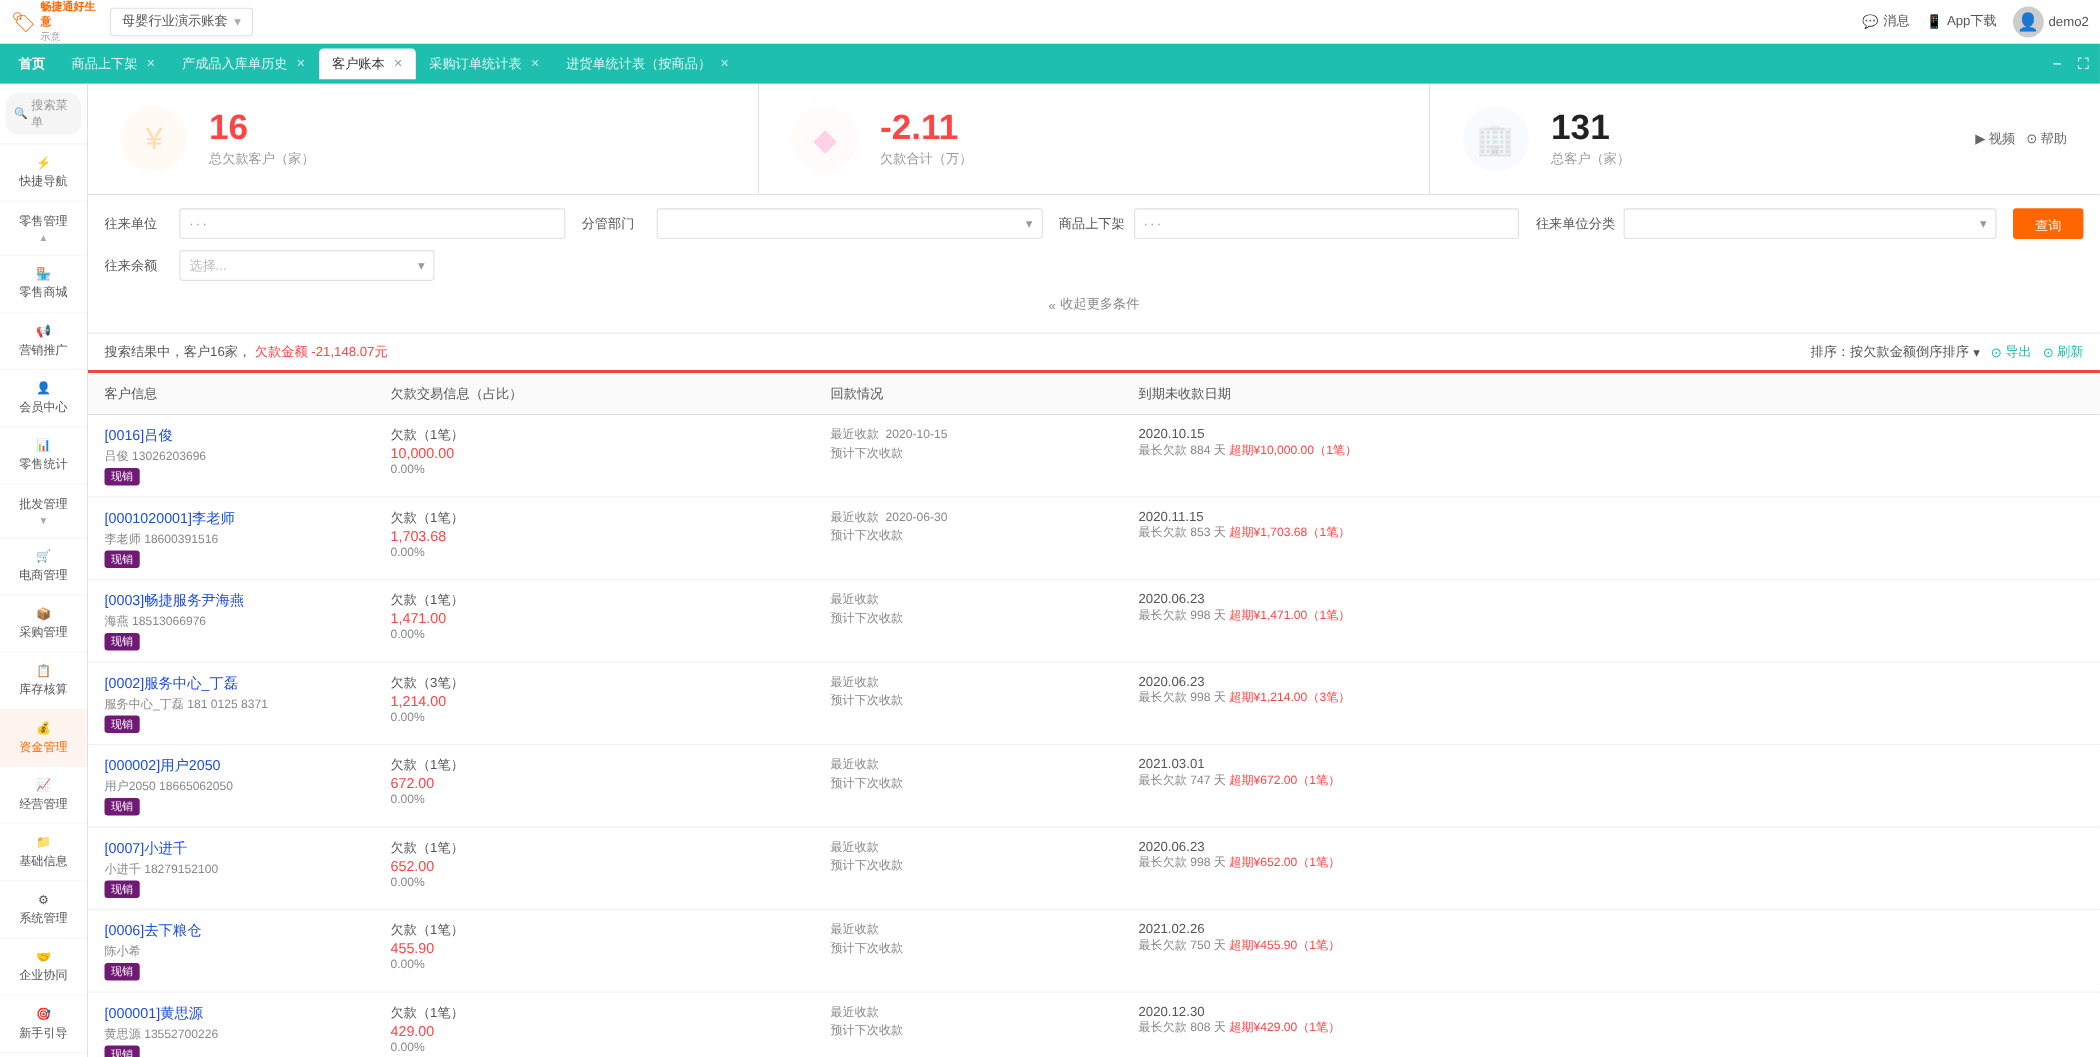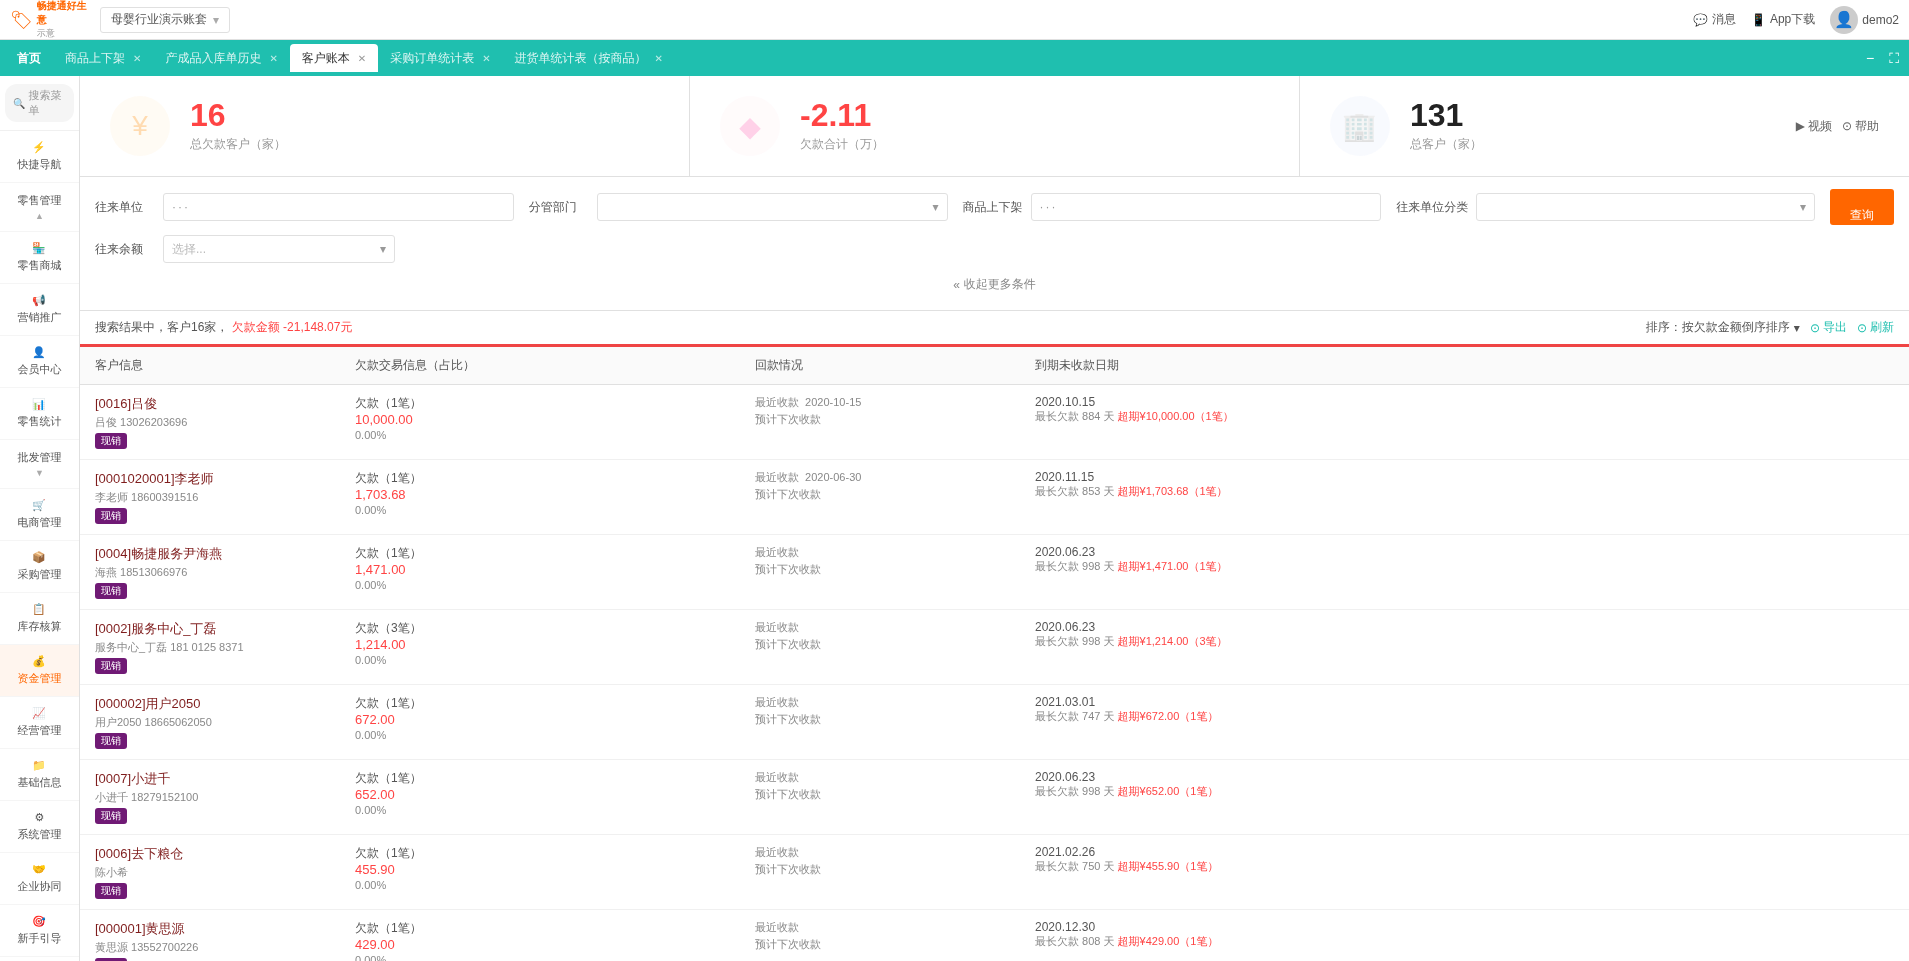--- a/index.html
+++ b/index.html
@@ -51,37 +51,37 @@
     .stat-top-right span { display: flex; align-items: center; gap: 3px; cursor: pointer; }
     
     
     .filter-bar { background: #fff; padding: 12px 15px; border-bottom: 1px solid #e0e0e0; }
     .filter-row { display: flex; align-items: center; gap: 15px; margin-bottom: 10px; }
     .filter-item { display: flex; align-items: center; gap: 8px; flex: 1; }
     .filter-label { font-size: 12px; color: #555; white-space: nowrap; min-width: 60px; }
     .filter-input { flex: 1; height: 28px; border: 1px solid #e0e0e0; border-radius: 3px; padding: 0 8px; font-size: 12px; display: flex; align-items: center; justify-content: space-between; cursor: pointer; color: #333; }
     .filter-input .dots { color: #999; letter-spacing: 2px; }
     .filter-select { flex: 1; height: 28px; border: 1px solid #e0e0e0; border-radius: 3px; padding: 0 8px; font-size: 12px; display: flex; align-items: center; justify-content: space-between; cursor: pointer; background: #fff; color: #999; }
-    .query-btn { background: #ff6600; color: #fff; border: none; border-radius: 3px; height: 28px; padding: 18px 20px; font-size: 12px; cursor: pointer; }
+    .query-btn { background: #ff6600; color: #fff; border: none; border-radius: 3px; height: 28px; padding: 8px 20px; font-size: 12px; cursor: pointer; }
     .collapse-btn { display: flex; align-items: center; justify-content: center; gap: 4px; color: #888; font-size: 12px; cursor: pointer; padding: 5px; }
     
     
     .results-bar { display: flex; align-items: center; justify-content: space-between; padding: 8px 15px; background: #fff; border-bottom: 3px solid #ef4444; }
     .results-info { font-size: 12px; color: #555; }
     .results-info span.highlight { color: #ff4444; }
     .results-right { display: flex; align-items: center; gap: 10px; font-size: 12px; color: #555; }
     .sort-select { display: flex; align-items: center; gap: 4px; cursor: pointer; }
     .action-btn { display: flex; align-items: center; gap: 3px; cursor: pointer; color: #1fbfaf; }
     
     
     .data-table { width: 100%; border-collapse: collapse; background: #fff; }
     .data-table th { background: #fafafa; border-bottom: 1px solid #e0e0e0; padding: 10px 15px; text-align: left; font-size: 12px; color: #555; font-weight: normal; }
     .data-table td { padding: 10px 15px; border-bottom: 1px solid #f0f0f0; vertical-align: top; font-size: 12px; }
     
-    .customer-name { color: #7f1d1d; cursor: pointer; font-size: 13px; }
+    .customer-name { color: #1d4ed8; cursor: pointer; font-size: 13px; }
     .customer-phone { color: #888; font-size: 11px; margin-top: 2px; }
     .tag { display: inline-block; padding: 1px 6px; border-radius: 3px; font-size: 10px; margin-top: 3px; }
     .tag.green { background: #701a75; color: #fff; }
     
     .amount-red { color: #ff4444; font-size: 13px; }
     .amount-label { color: #555; font-size: 12px; }
     .percent { color: #888; font-size: 11px; margin-top: 2px; }
     
     .overdue-link { color: #ff4444; cursor: pointer; font-size: 11px; }
     .date-text { color: #555; font-size: 12px; }
@@ -391,21 +391,21 @@
       <div class="collection-date">最近收款&nbsp;&nbsp;2020-06-30</div>
       <div class="collection-next">预计下次收款</div>
     </td>
     <td>
       <div class="date-text">2020.11.15</div>
       <div class="days-text">最长欠款 853 天 <span class="overdue-link">超期¥1,703.68（1笔）</span></div>
     </td>
   </tr>
           <tr>
     <td>
-      <div class="customer-name">[0004]畅捷服务尹海燕</div>
+      <div class="customer-name">[0003]畅捷服务尹海燕</div>
       <div class="customer-phone">海燕 18513066976</div>
       <span class="tag green">现销</span>
     </td>
     <td>
       <div class="amount-label">欠款（1笔）</div>
       <div class="amount-red">1,471.00</div>
       <div class="percent">0.00%</div>
     </td>
     <td>
       <div class="collection-date">最近收款</div>

